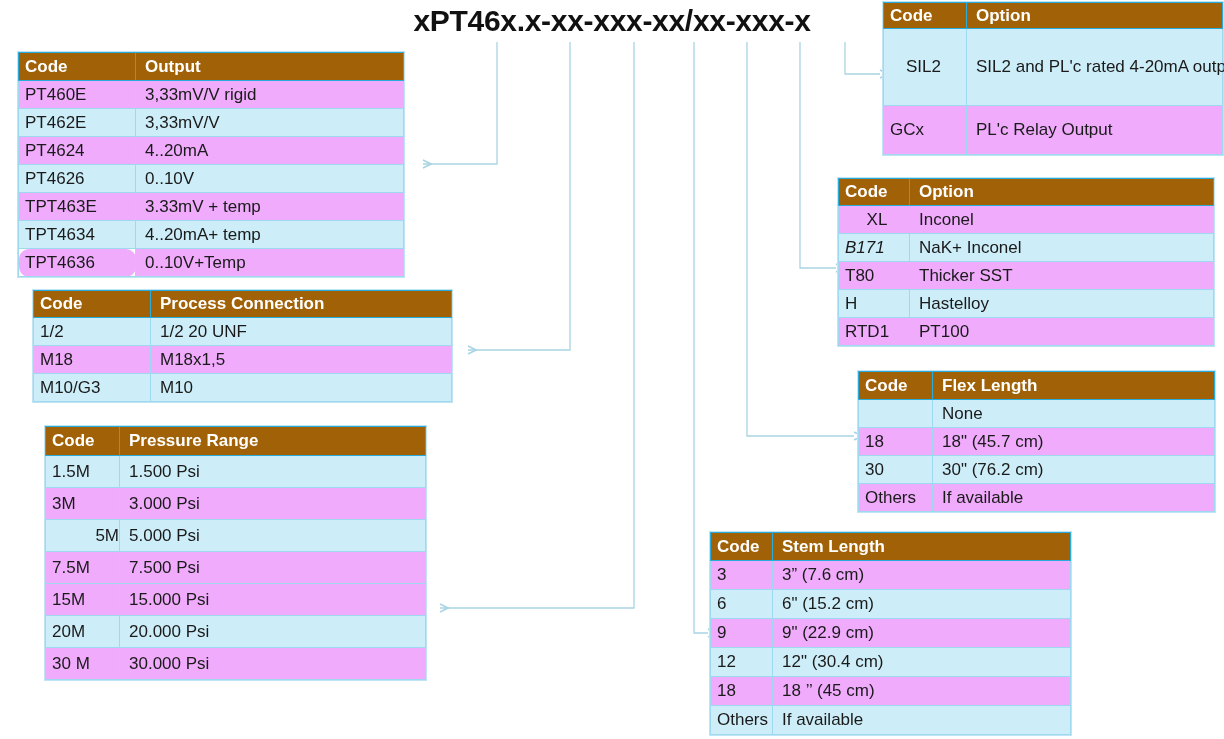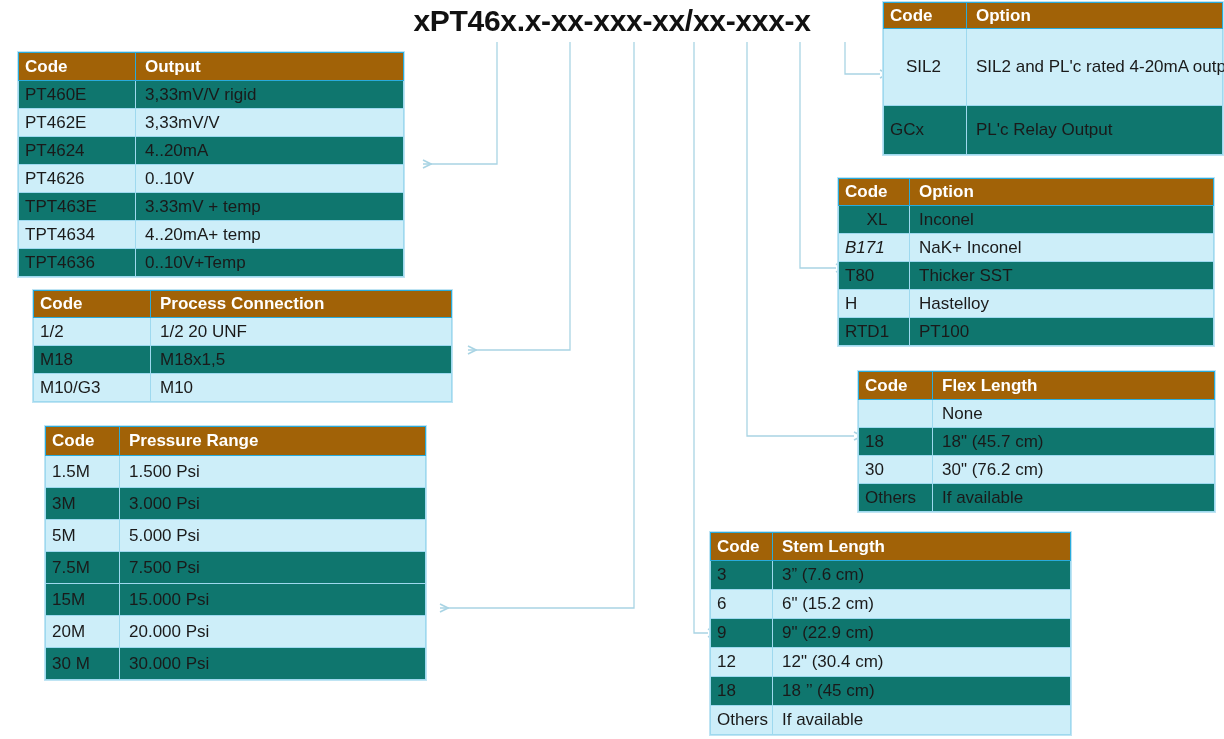--- a/index.html
+++ b/index.html
@@ -48,21 +48,21 @@
     line-height:1.15;
   }
   .tbl thead th{
     background:#a16207;
     color:#ffffff;
     font-weight:bold;
     border:1px solid #29ABDC;
     font-size:17px;
   }
   .tbl tbody tr.alt td{background:#CDEEF9;}
-  .tbl tbody tr.plain td{background:#0f766e;}
+  .tbl tbody tr.plain td{background:#f0abfc;}
   .tbl td.c2{padding-left:9px;}
   .tbl th.c2{padding-left:9px;}
 
   .multiline{white-space:pre-line;line-height:1.32;padding-top:3px;padding-bottom:3px;}
   .vbot{vertical-align:bottom;padding-bottom:2px;}
 </style>
 </head>
 <body>
 
 <div id="stage">
@@ -126,21 +126,21 @@
         </tr>
       <tr class="plain">
           <td style="height:27px;">TPT463E</td>
           <td class="c2">3.33mV + temp</td>
         </tr>
       <tr class="alt">
           <td style="height:27px;">TPT4634</td>
           <td class="c2">4..20mA+ temp</td>
         </tr>
       <tr class="plain">
-          <td style="height:27px;">TPT4636</td>
+          <td style="height:27px;border-radius:10px;">TPT4636</td>
           <td class="c2">0..10V+Temp</td>
         </tr>
     </tbody>
   </table>
 
   <table class="tbl" style="left:33px;top:290px;width:418px;">
     <colgroup>
         <col style="width:117px">
         <col style="width:301px">
       </colgroup>
@@ -180,21 +180,21 @@
     <tbody>
       <tr class="alt">
           <td class="vbot" style="height:31px;margin-left:14px;">1.5M</td>
           <td class="c2 vbot">1.500 Psi</td>
         </tr>
       <tr class="plain">
           <td class="vbot" style="height:31px;">3M</td>
           <td class="c2 vbot">3.000 Psi</td>
         </tr>
       <tr class="alt">
-          <td class="vbot" style="height:31px;">5M</td>
+          <td class="vbot" style="height:31px;text-align:right;">5M</td>
           <td class="c2 vbot">5.000 Psi</td>
         </tr>
       <tr class="plain">
           <td class="vbot" style="height:31px;">7.5M</td>
           <td class="c2 vbot">7.500 Psi</td>
         </tr>
       <tr class="plain">
           <td class="vbot" style="height:31px;">15M</td>
           <td class="c2 vbot">15.000 Psi</td>
         </tr>

